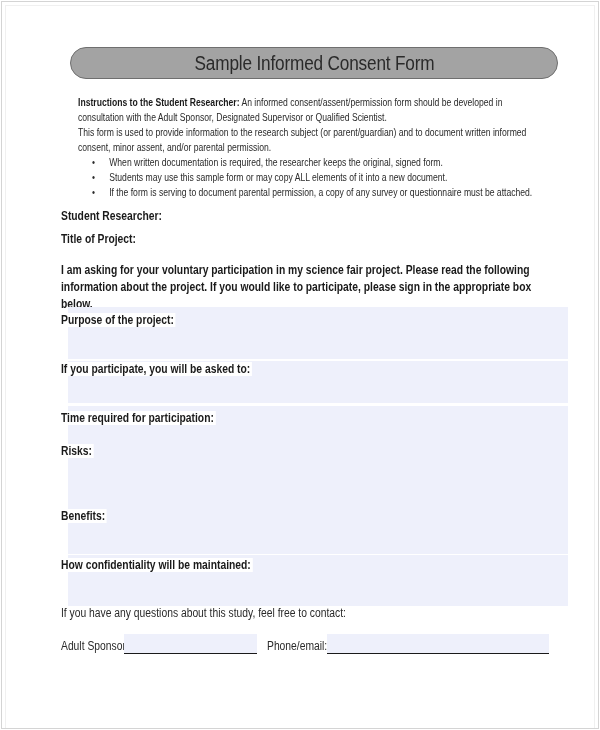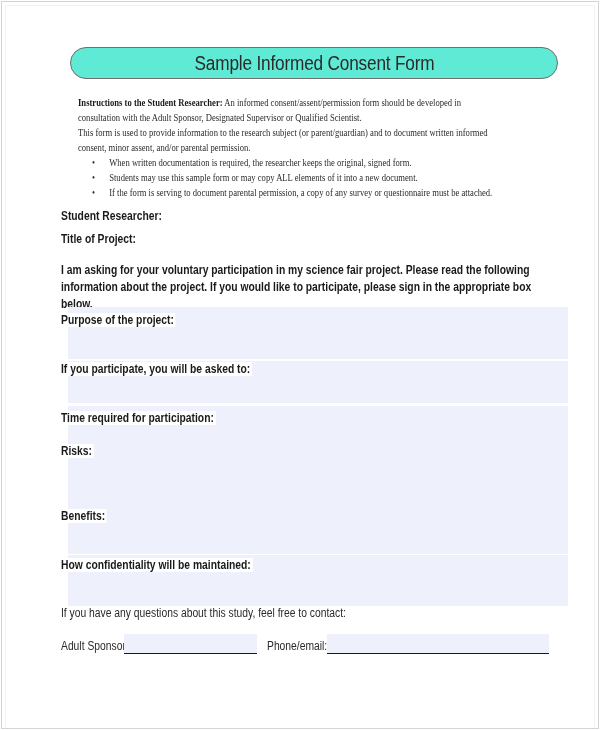--- a/index.html
+++ b/index.html
@@ -10,36 +10,35 @@
       position: absolute; left: 1px; top: 1px; width: 598px; height: 728px;
       border: 1px solid #d4d4d4;
     }
     .page-inner {
       position: absolute; left: 5px; top: 5px; width: 590px; height: 723px;
       border-left: 1px solid #f0f0f0; border-right: 1px solid #f0f0f0; border-top: 1px solid #f0f0f0;
     }
 
     .title-bar {
       position: absolute; left: 70px; top: 47px; width: 488px; height: 32px;
-      background: #5eead4;
+      background: #a3a3a3;
       border: 1.5px solid #6f6f6f;
       border-radius: 16px;
       display: flex; align-items: center; justify-content: center;
     }
     .title-text {
       font-family: "Liberation Sans Narrow", "Liberation Sans", sans-serif;
       font-size: 20px; font-weight: 500; color: #2a2a2a;
       transform: scaleX(0.86); letter-spacing: -0.2px;
     }
 
     .instructions {
       position: absolute; left: 78px; top: 95px; width: 480px;
       font-size: 10px; line-height: 15px; color: #2a2a2a;
       transform-origin: left top;
-      font-family: Liberation Serif, serif;
     }
     .instr-line { white-space: nowrap; transform: scaleX(0.86); transform-origin: left center; }
     .instr-head { font-weight: bold; color: #1a1a1a; }
     .bullets { list-style: none; margin-left: 14px; }
     .bullets li { position: relative; padding-left: 20px; white-space: nowrap; transform: scaleX(0.86); transform-origin: left center; }
     .bullets li .bullet-dot { position: absolute; left: 0; top: 0; }
 
     .label-line {
       position: absolute; left: 61px; font-size: 12px; font-weight: bold; color: #1a1a1a;
       white-space: nowrap; transform: scaleX(0.86); transform-origin: left center;

